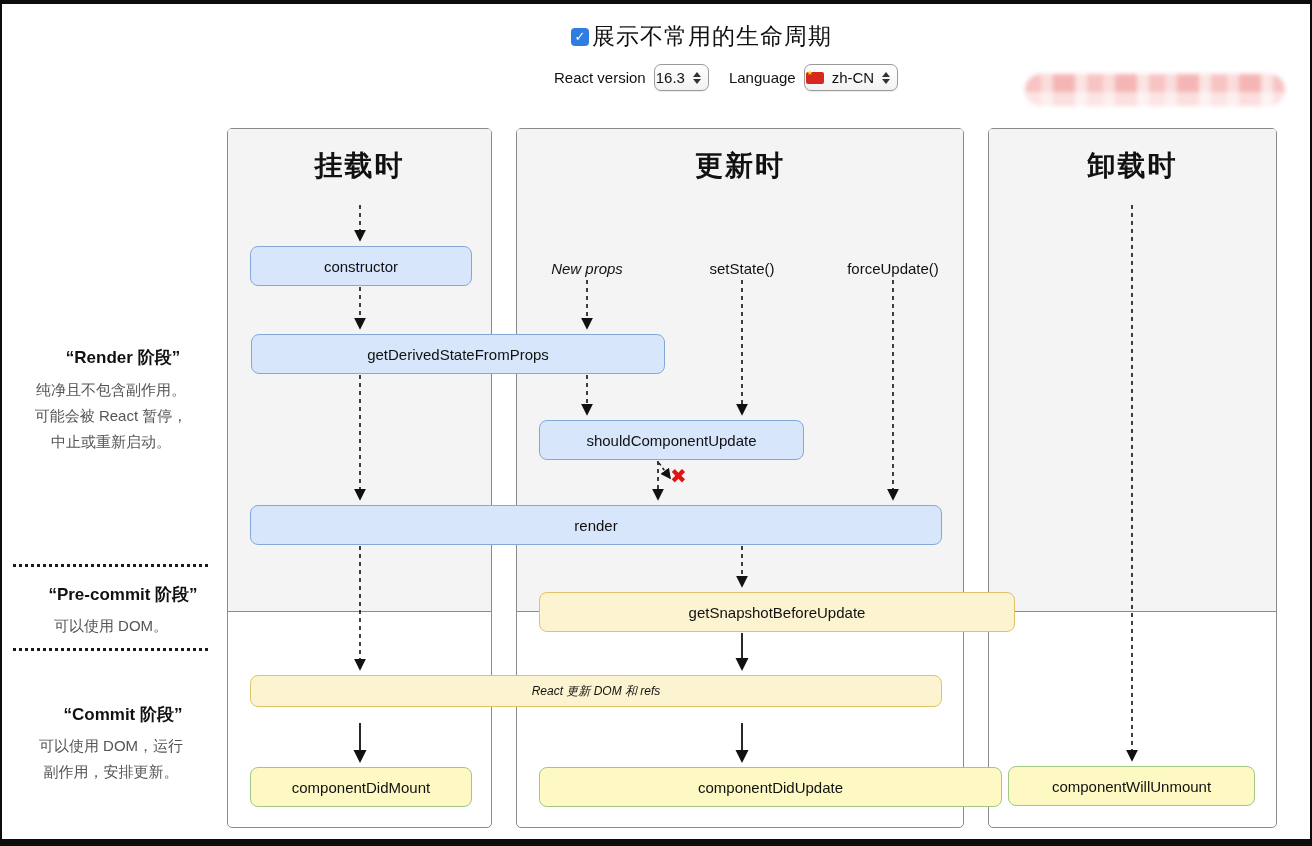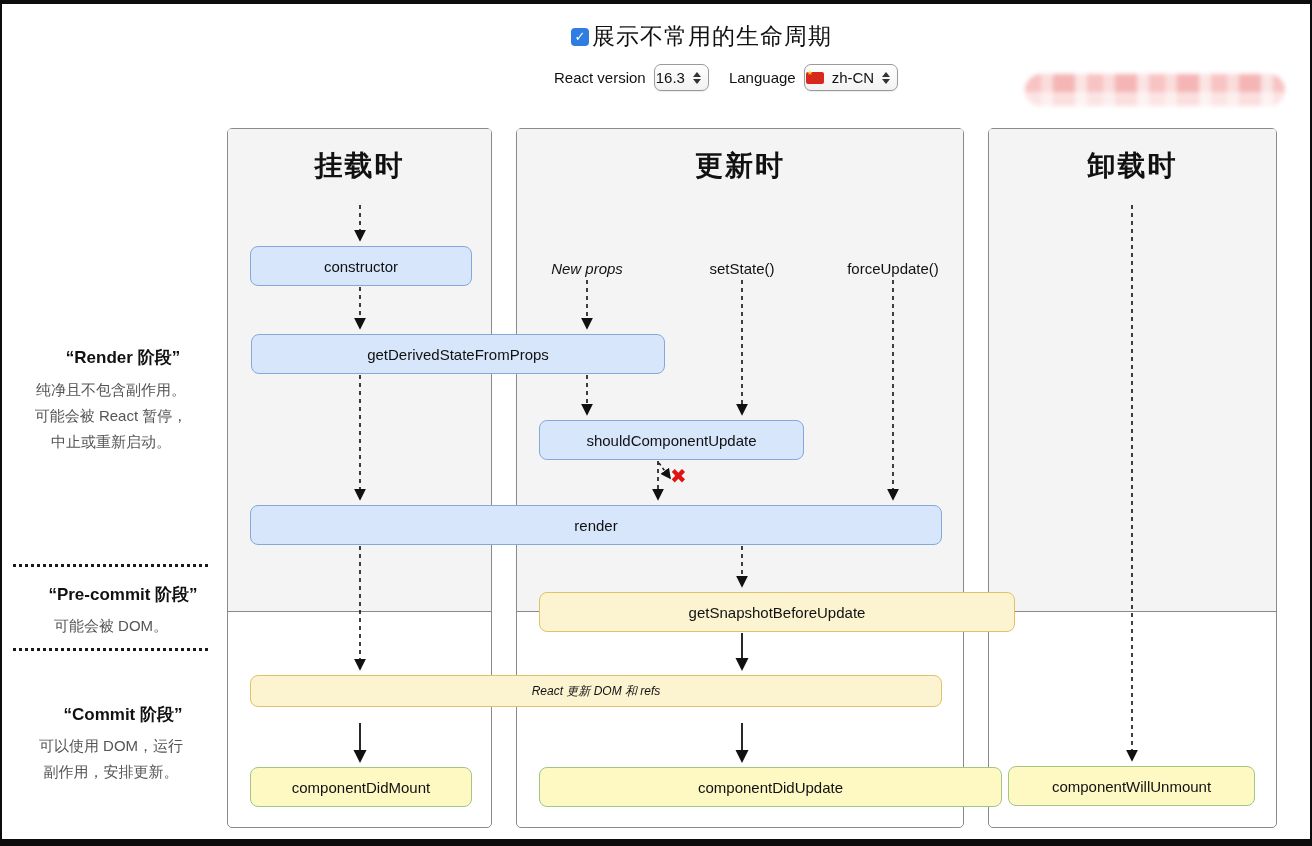--- a/index.html
+++ b/index.html
@@ -113,21 +113,21 @@
 
   <div class="phase-name" id="phase-render-name">“Render 阶段”</div>
   <div class="phase-desc" id="phase-render-desc">
     <div>纯净且不包含副作用。</div>
     <div>可能会被 React 暂停，</div>
     <div>中止或重新启动。</div>
   </div>
   <div class="dotted-divider" id="divider-precommit-top"></div>
   <div class="phase-name" id="phase-precommit-name">“Pre-commit 阶段”</div>
   <div class="phase-desc" id="phase-precommit-desc">
-    <div>可能会被 DOM。</div>
+    <div>可以使用 DOM。</div>
   </div>
   <div class="dotted-divider" id="divider-precommit-bottom"></div>
   <div class="phase-name" id="phase-commit-name">“Commit 阶段”</div>
   <div class="phase-desc" id="phase-commit-desc">
     <div>可以使用 DOM，运行</div>
     <div>副作用，安排更新。</div>
   </div>
 
   <div class="col" id="col-mount">
     <div class="render-phase-bg"></div>

